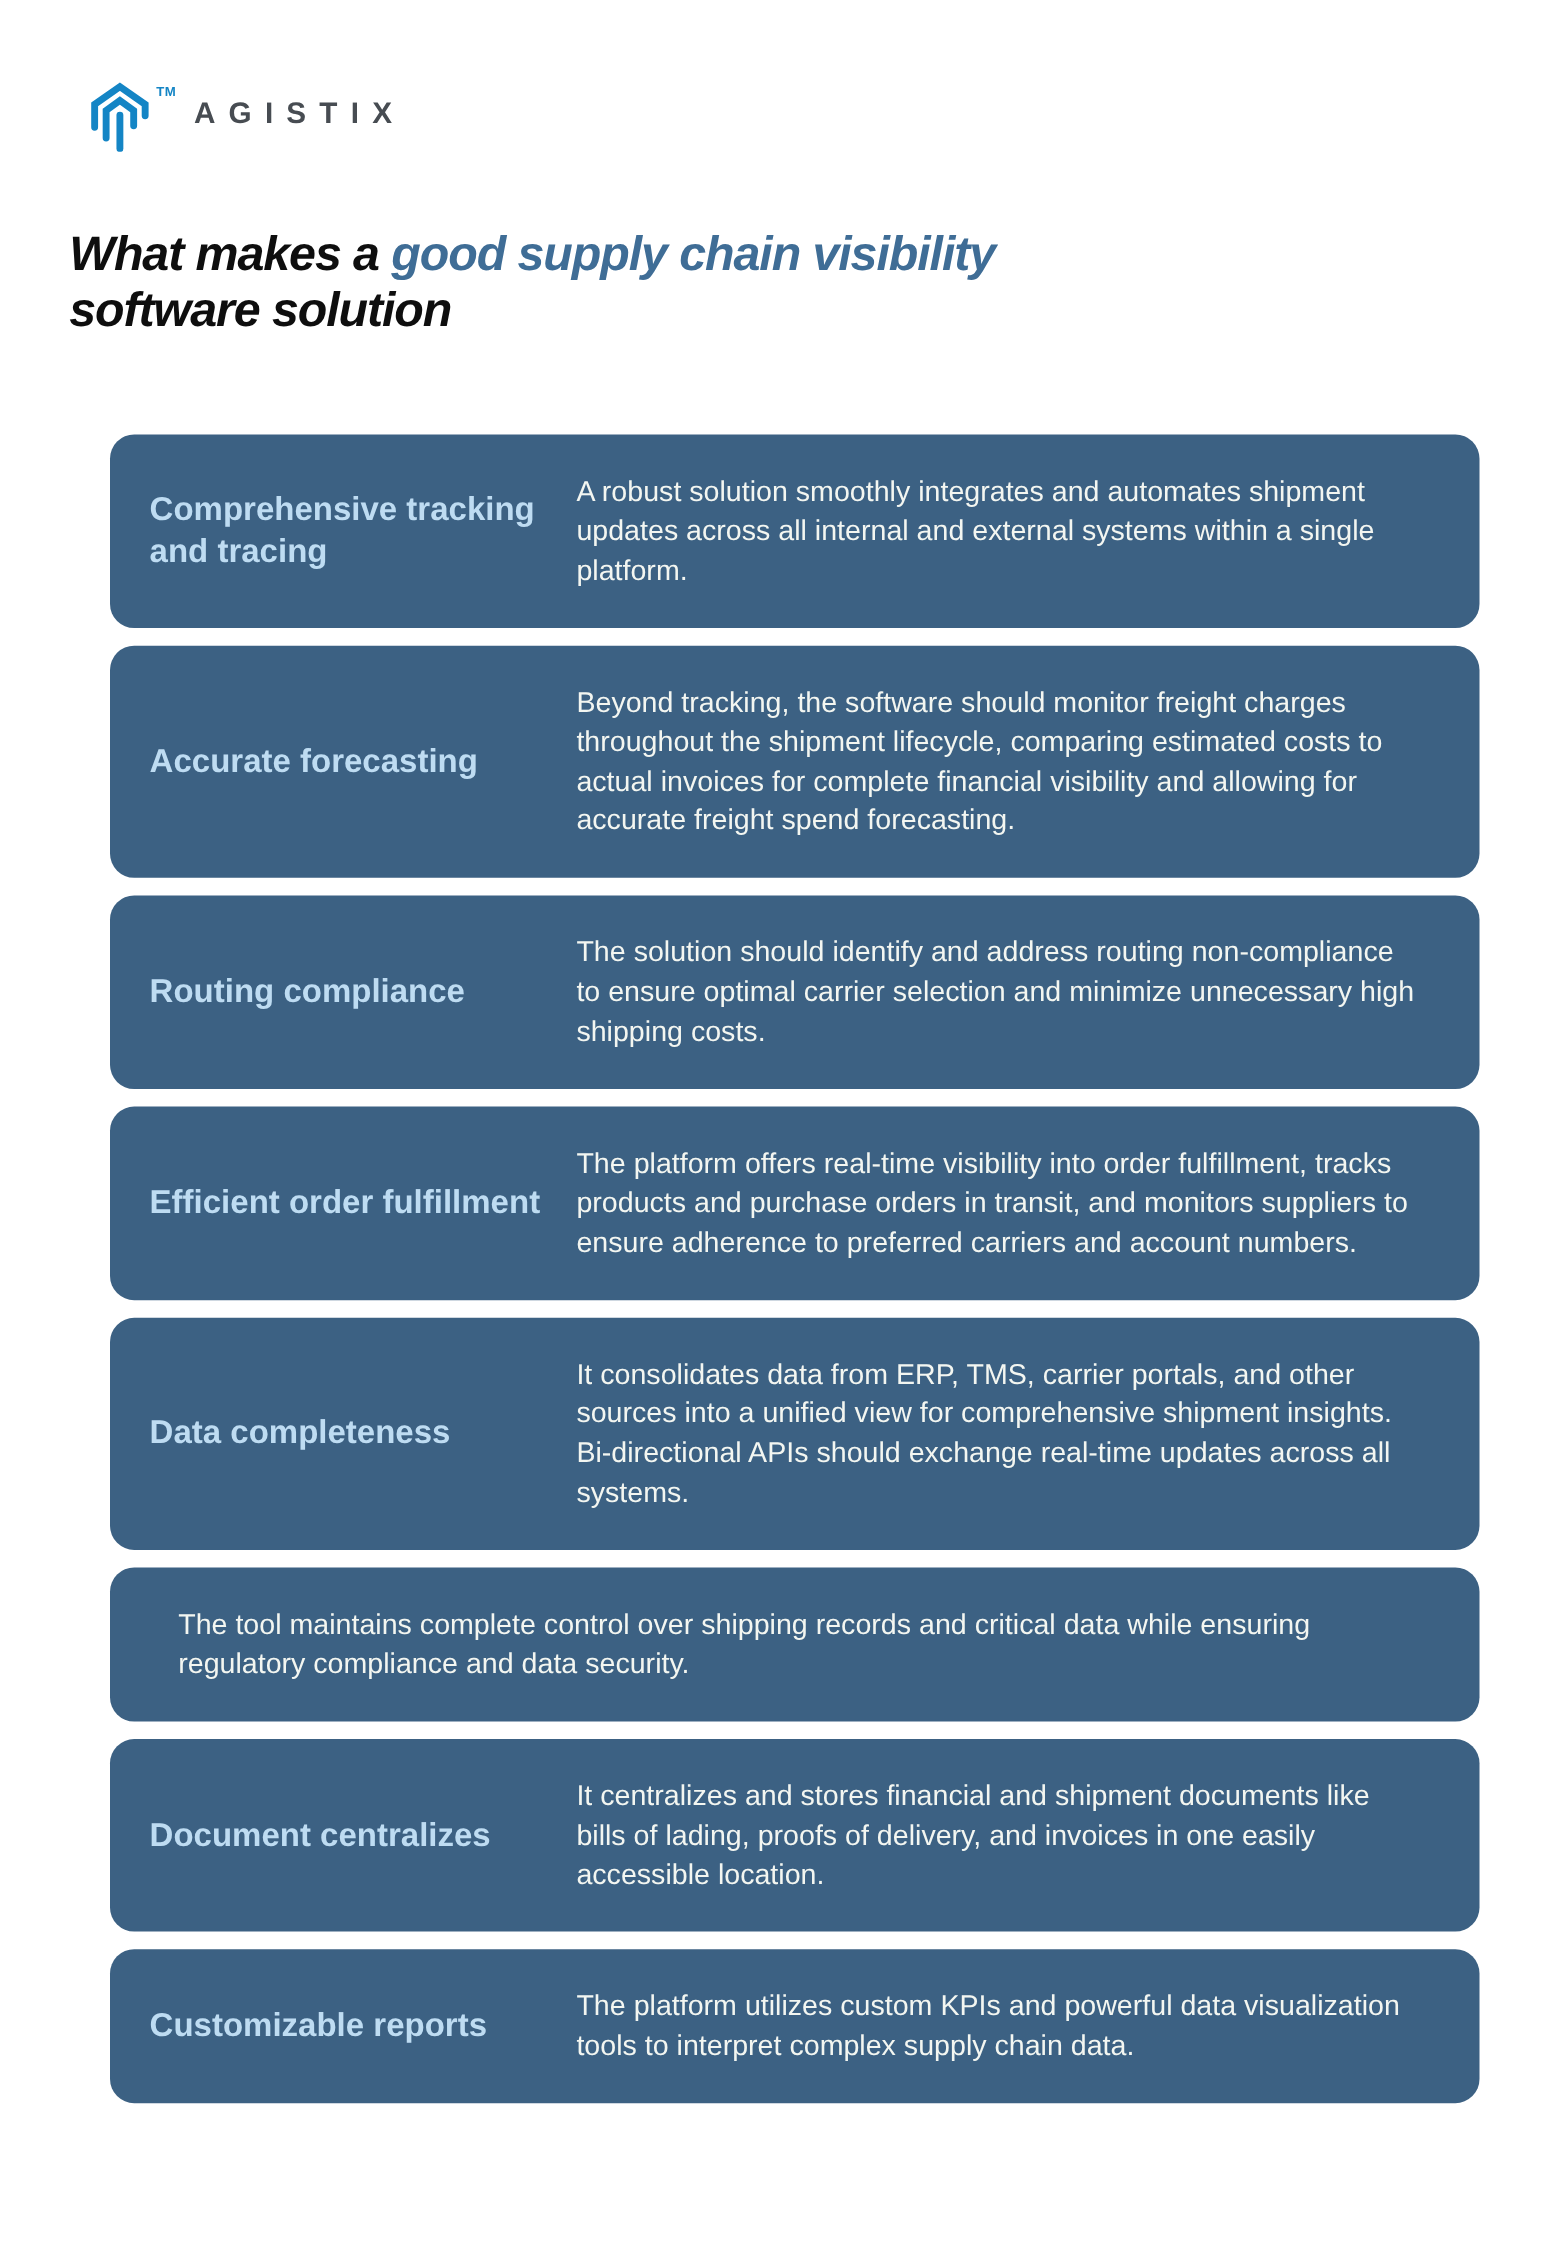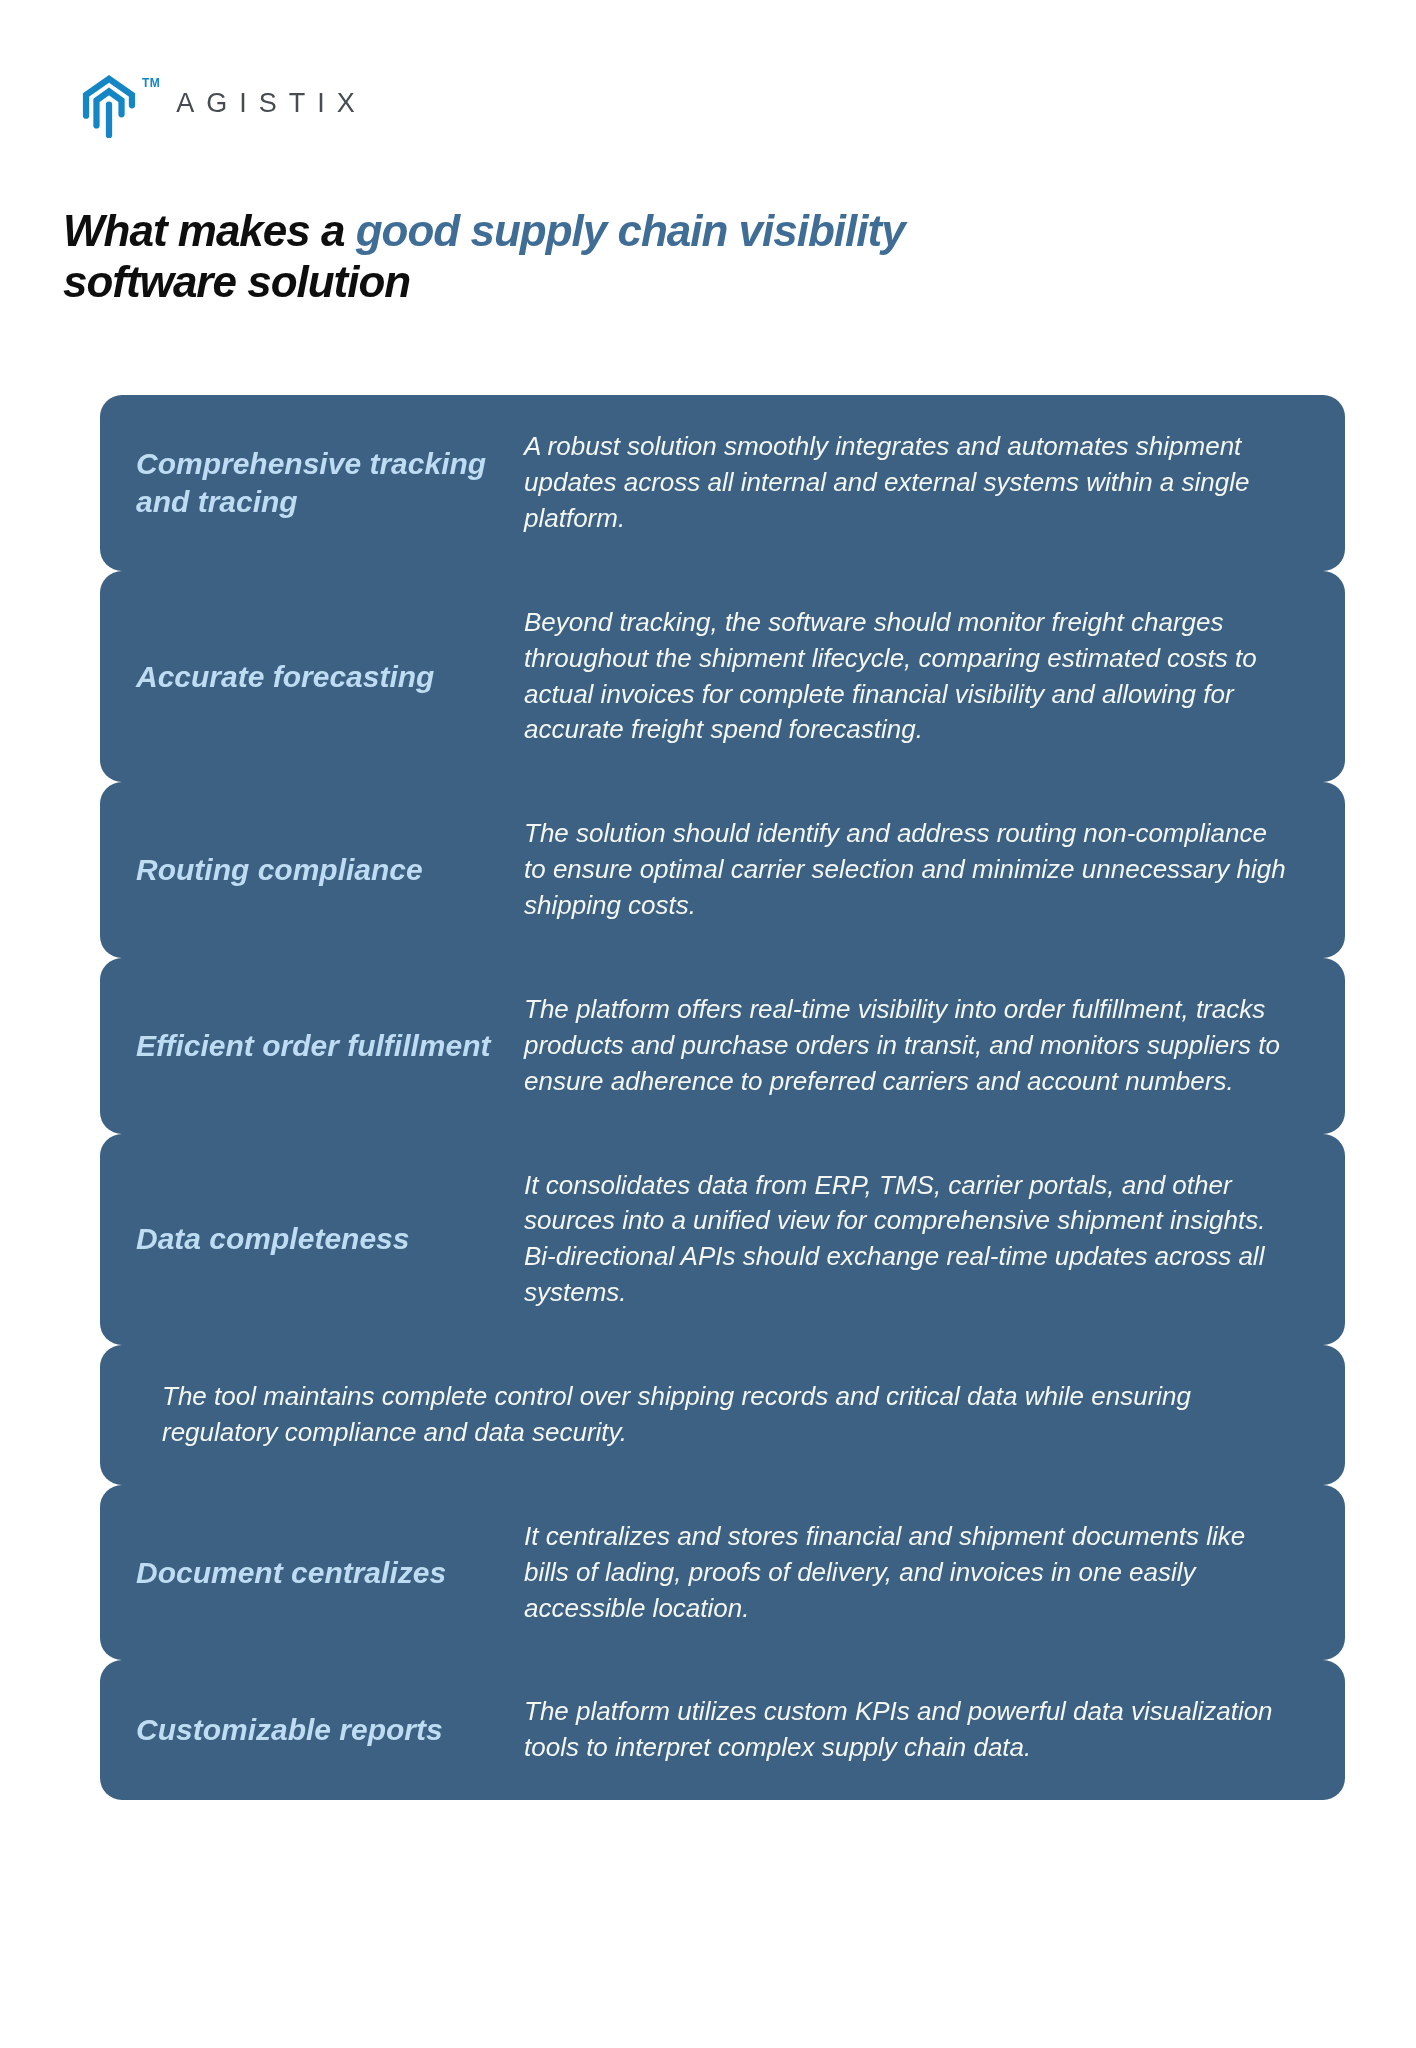--- a/index.html
+++ b/index.html
@@ -20,21 +20,21 @@
   .logo-icon { display: block; }
   .logo-tm {
     font-size: 12px;
     font-weight: 700;
     color: var(--logo-blue, #1485c5);
     margin: 2px 0 0 2px;
     letter-spacing: 0.5px;
   }
   .logo-text {
     font-size: 27px;
-    font-weight: 400;
+    font-weight: 700;
     color: var(--logo-text, #474c52);
     letter-spacing: 12px;
     margin: 14px 0 0 16px;
   }
 
   
   .title {
     margin: 68px 0 0 63px;
     max-width: 1000px;
     font-size: 44px;
@@ -44,21 +44,21 @@
     color: var(--title-black, #0e0e0e);
     font-style: italic;
   }
   .title .hl { color: var(--title-blue, #3f6d96); }
 
   
   .cards {
     margin: 88px 71px 0 100px;
     display: flex;
     flex-direction: column;
-    font-style: italic;
+    gap: 16px;
   }
   .card {
     position: relative;
     background: var(--card-bg, #3c6183);
     border-radius: 22px;
     padding: 34px 56px 34px 36px;
     display: flex;
     align-items: center;
   }
   .card::before {

